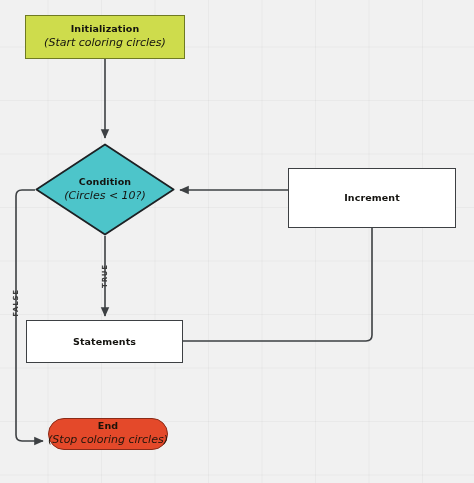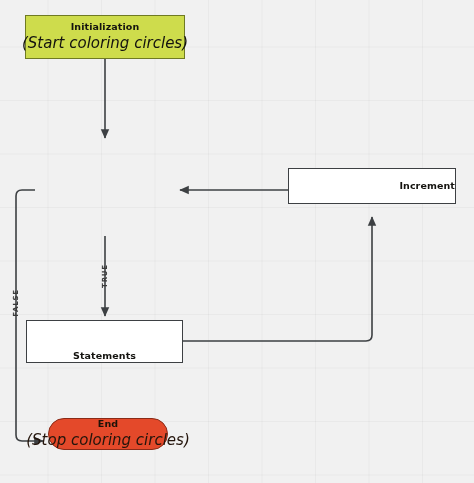--- a/index.html
+++ b/index.html
@@ -38,21 +38,21 @@
   }
   .node .title {
     font-weight: bold;
     font-size: 9.5px;
     color: #14130f;
     letter-spacing: 0.1px;
     line-height: 1.25;
   }
   .node .sub {
     font-style: italic;
-    font-size: 15px;
+    font-size: 11px;
     color: #14130f;
     line-height: 1.3;
     margin-top: 1px;
     white-space: nowrap;
   }
 
   
   #node-init {
     left: 25px; top: 15px;
     width: 160px; height: 44px;
@@ -74,33 +74,31 @@
     position: relative;
     z-index: 2;
     display: flex;
     flex-direction: column;
     align-items: center;
   }
 
   
   #node-increment {
     left: 288px; top: 168px;
-    width: 168px; height: 36px;
+    width: 168px; height: 60px;
     background: #ffffff;
     border: 1.6px solid #3d4043;
-    align-items: flex-end;
   }
 
   
   #node-statements {
     left: 26px; top: 320px;
     width: 157px; height: 43px;
     background: #ffffff;
     border: 1.6px solid #3d4043;
-    justify-content: flex-end;
   }
 
   
   #node-end {
     left: 48px; top: 418px;
     width: 120px; height: 32px;
     background: #e4492a;
     border: 1.8px solid #8a2a17;
     border-radius: 24px;
   }
@@ -147,20 +145,29 @@
     <path d="M 183 341 L 366 341 Q 372 341 372 335 L 372 217" fill="none" stroke="#3d4043" stroke-width="1.6" marker-end="url(#arrow)"></path>
 
     <path d="M 288 190 L 180 190" fill="none" stroke="#3d4043" stroke-width="1.6" marker-end="url(#arrow)"></path>
   </svg>
 
   <div class="node" id="node-init">
     <div class="title">Initialization</div>
     <div class="sub">(Start coloring circles)</div>
   </div>
 
+  <div class="node" id="node-condition">
+    <svg class="diamond-bg" viewBox="0 0 140 93" xmlns="http://www.w3.org/2000/svg" preserveAspectRatio="none">
+      <polygon points="70,1.4 138.6,46.5 70,91.6 1.4,46.5" fill="#4dc5ca" stroke="#1d2124" stroke-width="1.8" stroke-linejoin="round"></polygon>
+    </svg>
+    <div class="diamond-text">
+      <div class="title">Condition</div>
+      <div class="sub">(Circles &lt; 10?)</div>
+    </div>
+  </div>
 
   <div class="node" id="node-increment">
     <div class="title">Increment</div>
   </div>
 
   <div class="node" id="node-statements">
     <div class="title">Statements</div>
   </div>
 
   <div class="node" id="node-end">

